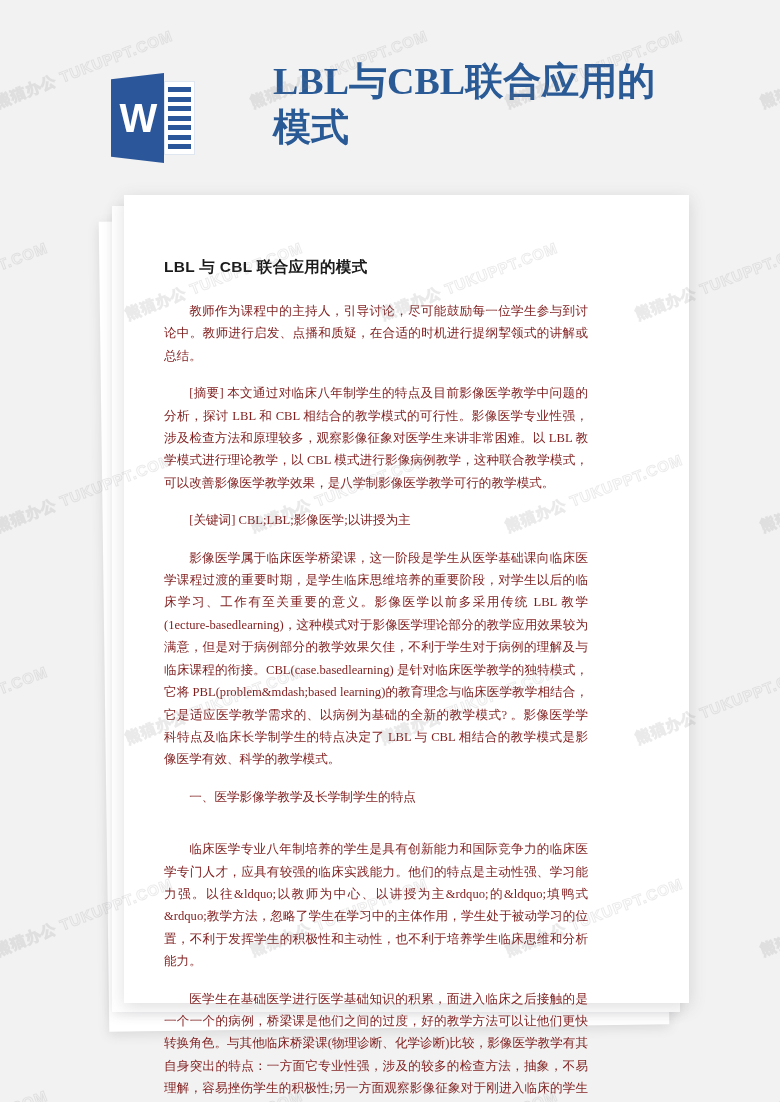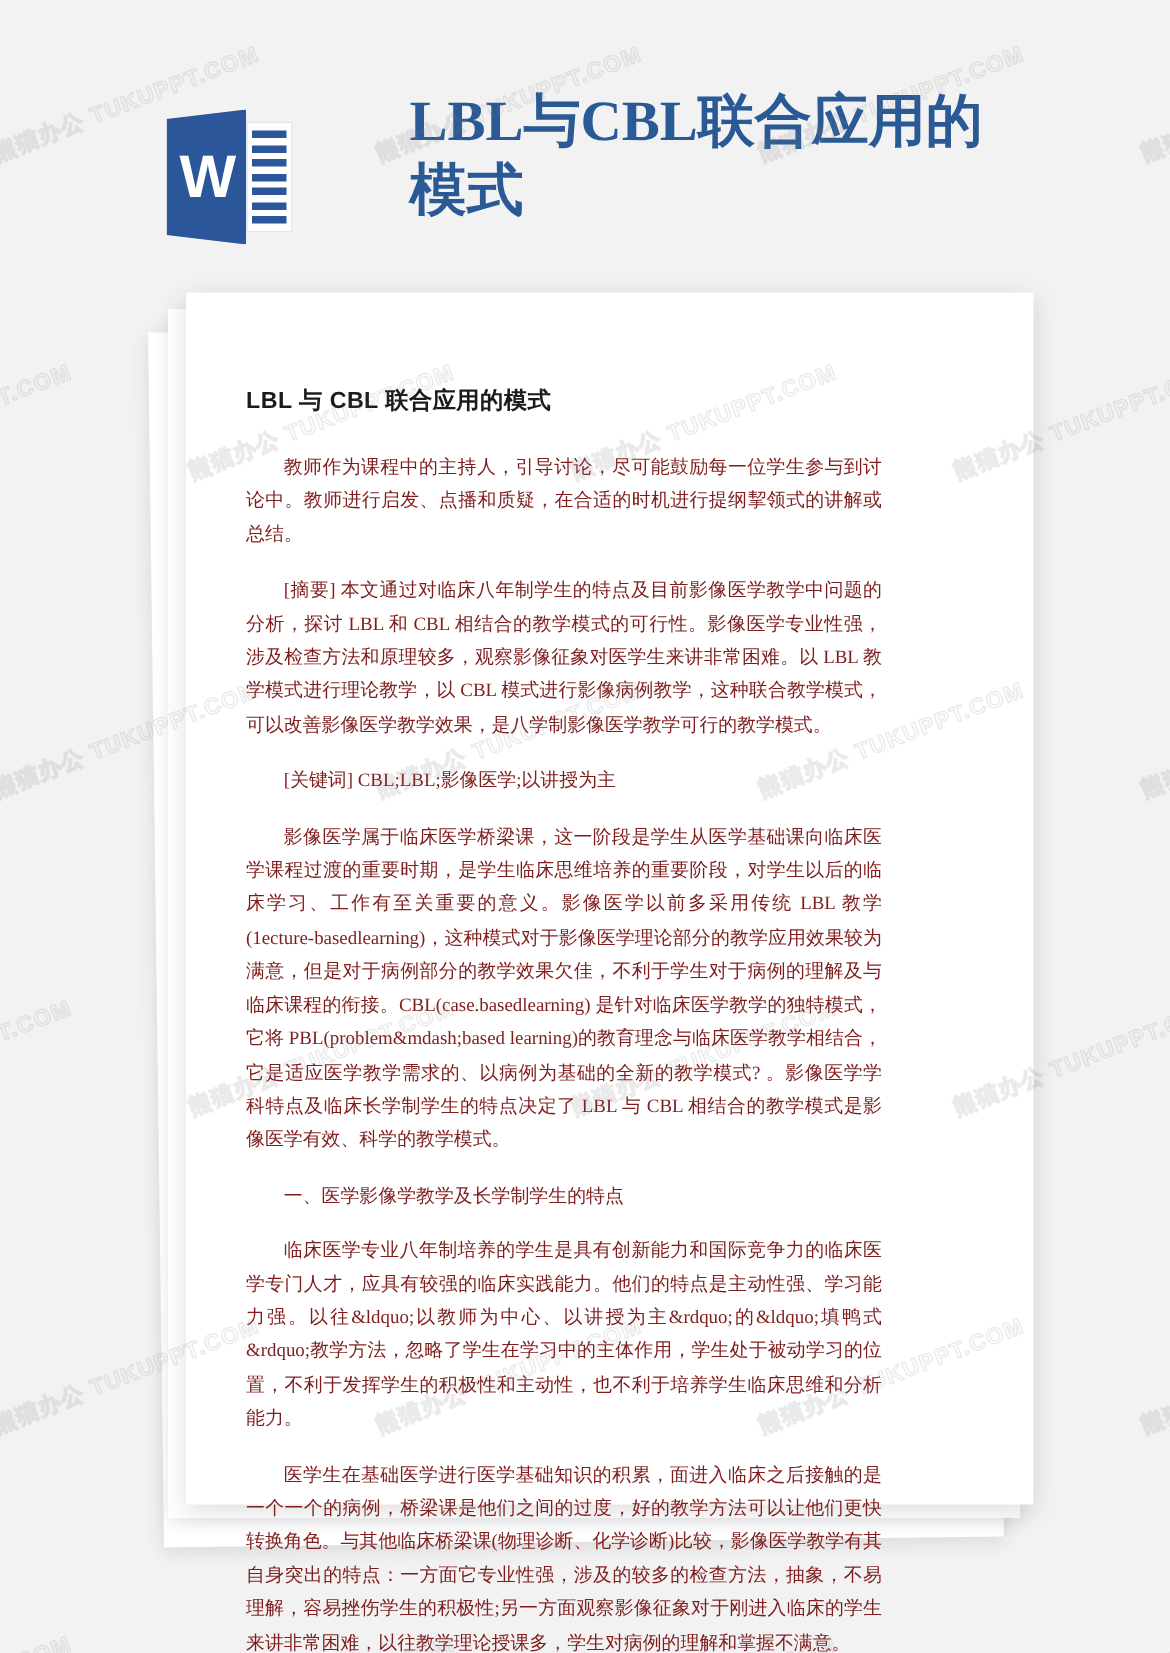--- a/index.html
+++ b/index.html
@@ -169,21 +169,21 @@
     line-height: 1.78;
     text-align: justify;
     text-justify: inter-ideograph;
     margin: 0 0 15px 0;
     color: #7f1d1d;
     text-indent: 2em;
     word-break: break-word;
   }
   .para.sect {
     text-indent: 2em;
-    margin-bottom: 14px;
+    margin-bottom: 30px;
   }
 </style>
 </head>
 <body>
 
 <div class="paper-stack">
   <div class="sheet sheet-back2"></div>
   <div class="sheet sheet-back1"></div>
 
   <div class="sheet sheet-front">

